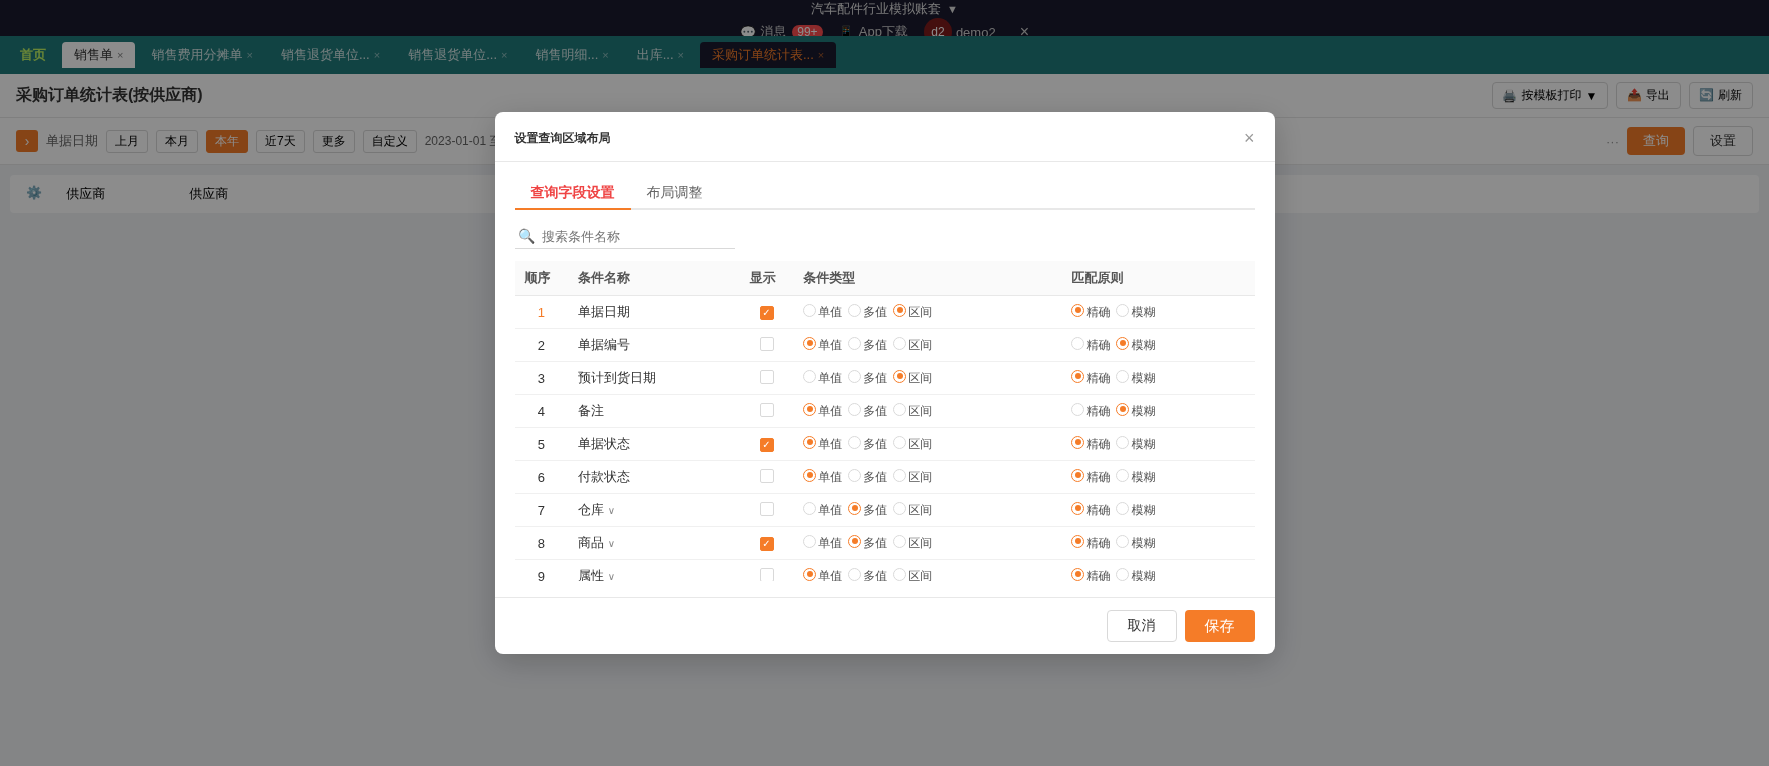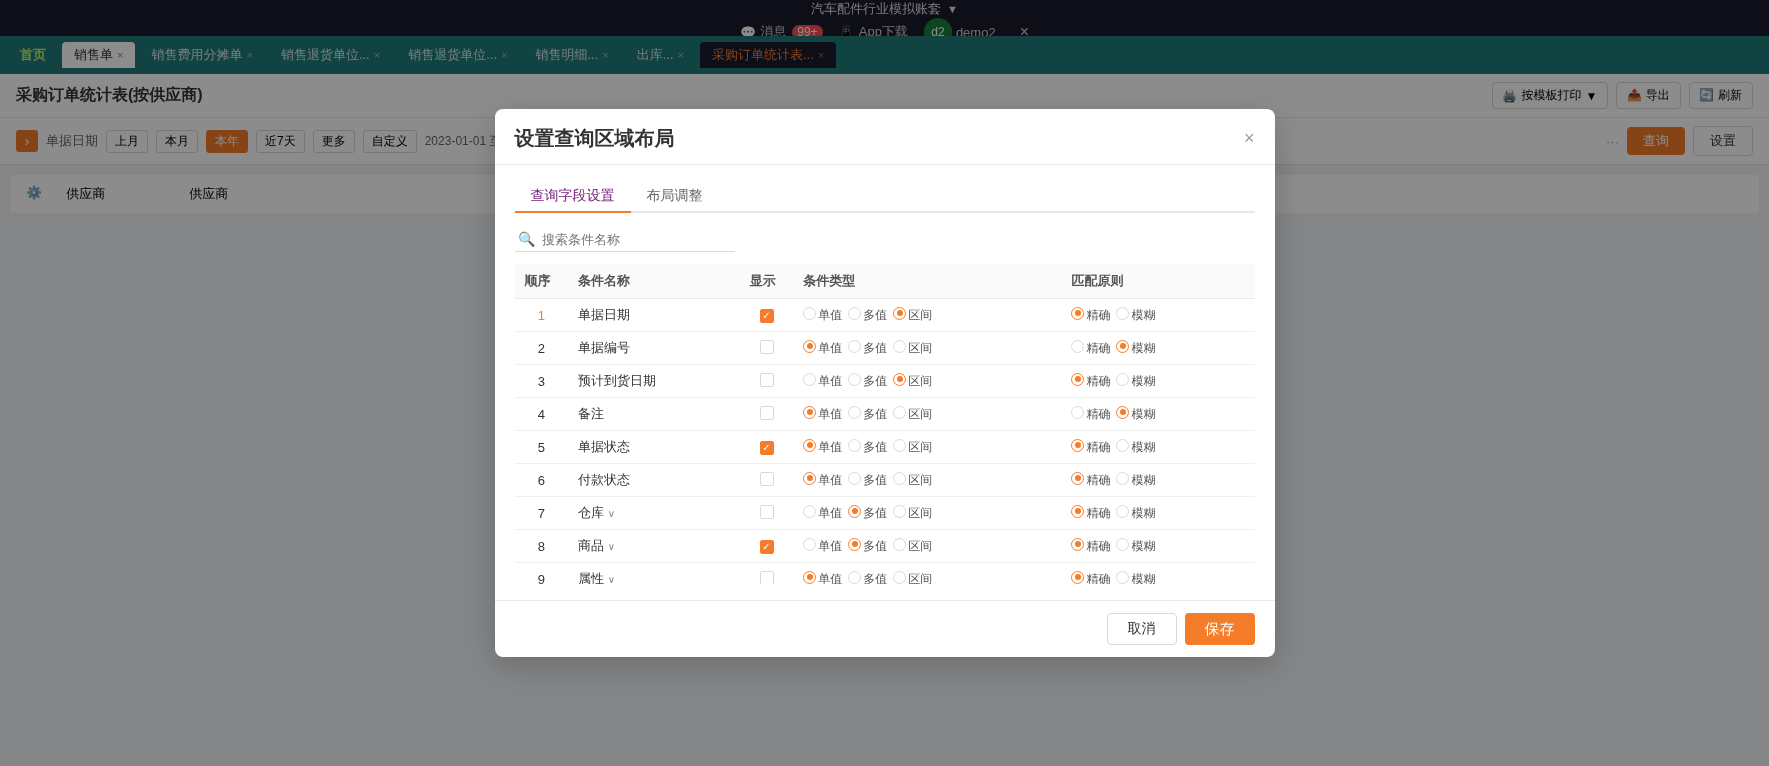--- a/index.html
+++ b/index.html
@@ -21,21 +21,21 @@
     .notification-badge {
       background: #ff4d4f;
       color: #fff;
       border-radius: 10px;
       padding: 0 5px;
       font-size: 12px;
       margin-left: 2px;
     }
     .avatar-circle {
       width: 28px; height: 28px; border-radius: 50%;
-      background: #15803d; display: inline-flex; align-items: center; justify-content: center; color: #fff; font-size: 12px;
+      background: #7f1d1d; display: inline-flex; align-items: center; justify-content: center; color: #fff; font-size: 12px;
     }
 
     
     .tab-bar {
       background: #1f7a7a;
       height: 38px;
       display: flex;
       align-items: center;
       padding: 0 8px;
       gap: 4px;
@@ -103,29 +103,29 @@
       flex-direction: column;
       box-shadow: 0 8px 32px rgba(0,0,0,0.2);
     }
     .modal-header {
       padding: 16px 20px 12px;
       border-bottom: 1px solid #e8e8e8;
       display: flex;
       justify-content: space-between;
       align-items: center;
     }
-    .modal-title { font-size: 20px; font-weight: bold; color: #333; }
+    .modal-title { font-size: 12px; font-weight: bold; color: #333; }
     .modal-close { cursor: pointer; color: #999; font-size: 18px; border: none; background: none; }
     .modal-body { padding: 16px 20px; flex: 1; display: flex; flex-direction: column; overflow: hidden; }
     .modal-footer { padding: 12px 20px; border-top: 1px solid #e8e8e8; display: flex; justify-content: flex-end; gap: 8px; }
 
     
     .modal-tabs { display: flex; gap: 0; border-bottom: 2px solid #e8e8e8; margin-bottom: 14px; }
     .modal-tab { padding: 6px 16px; cursor: pointer; font-size: 14px; color: #666; border-bottom: 2px solid transparent; margin-bottom: -2px; }
-    .modal-tab.active { color: #701a75; border-bottom-color: #f57c28; font-weight: 400; }
+    .modal-tab.active { color: #ef4444; border-bottom-color: #f57c28; font-weight: 700; }
 
     
     .search-box {
       display: flex;
       align-items: center;
       border: none;
       border-bottom: 1px solid #d9d9d9;
       padding: 4px 4px;
       margin-bottom: 12px;
       width: 220px;

